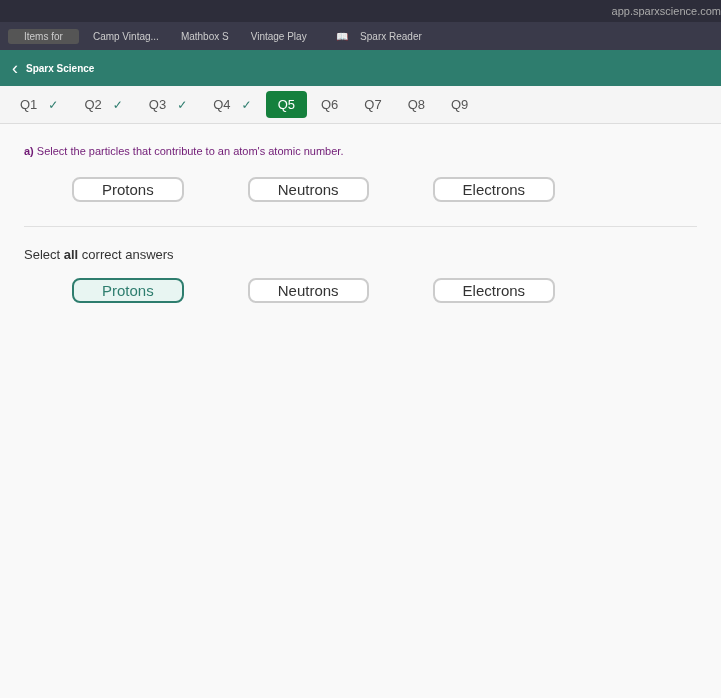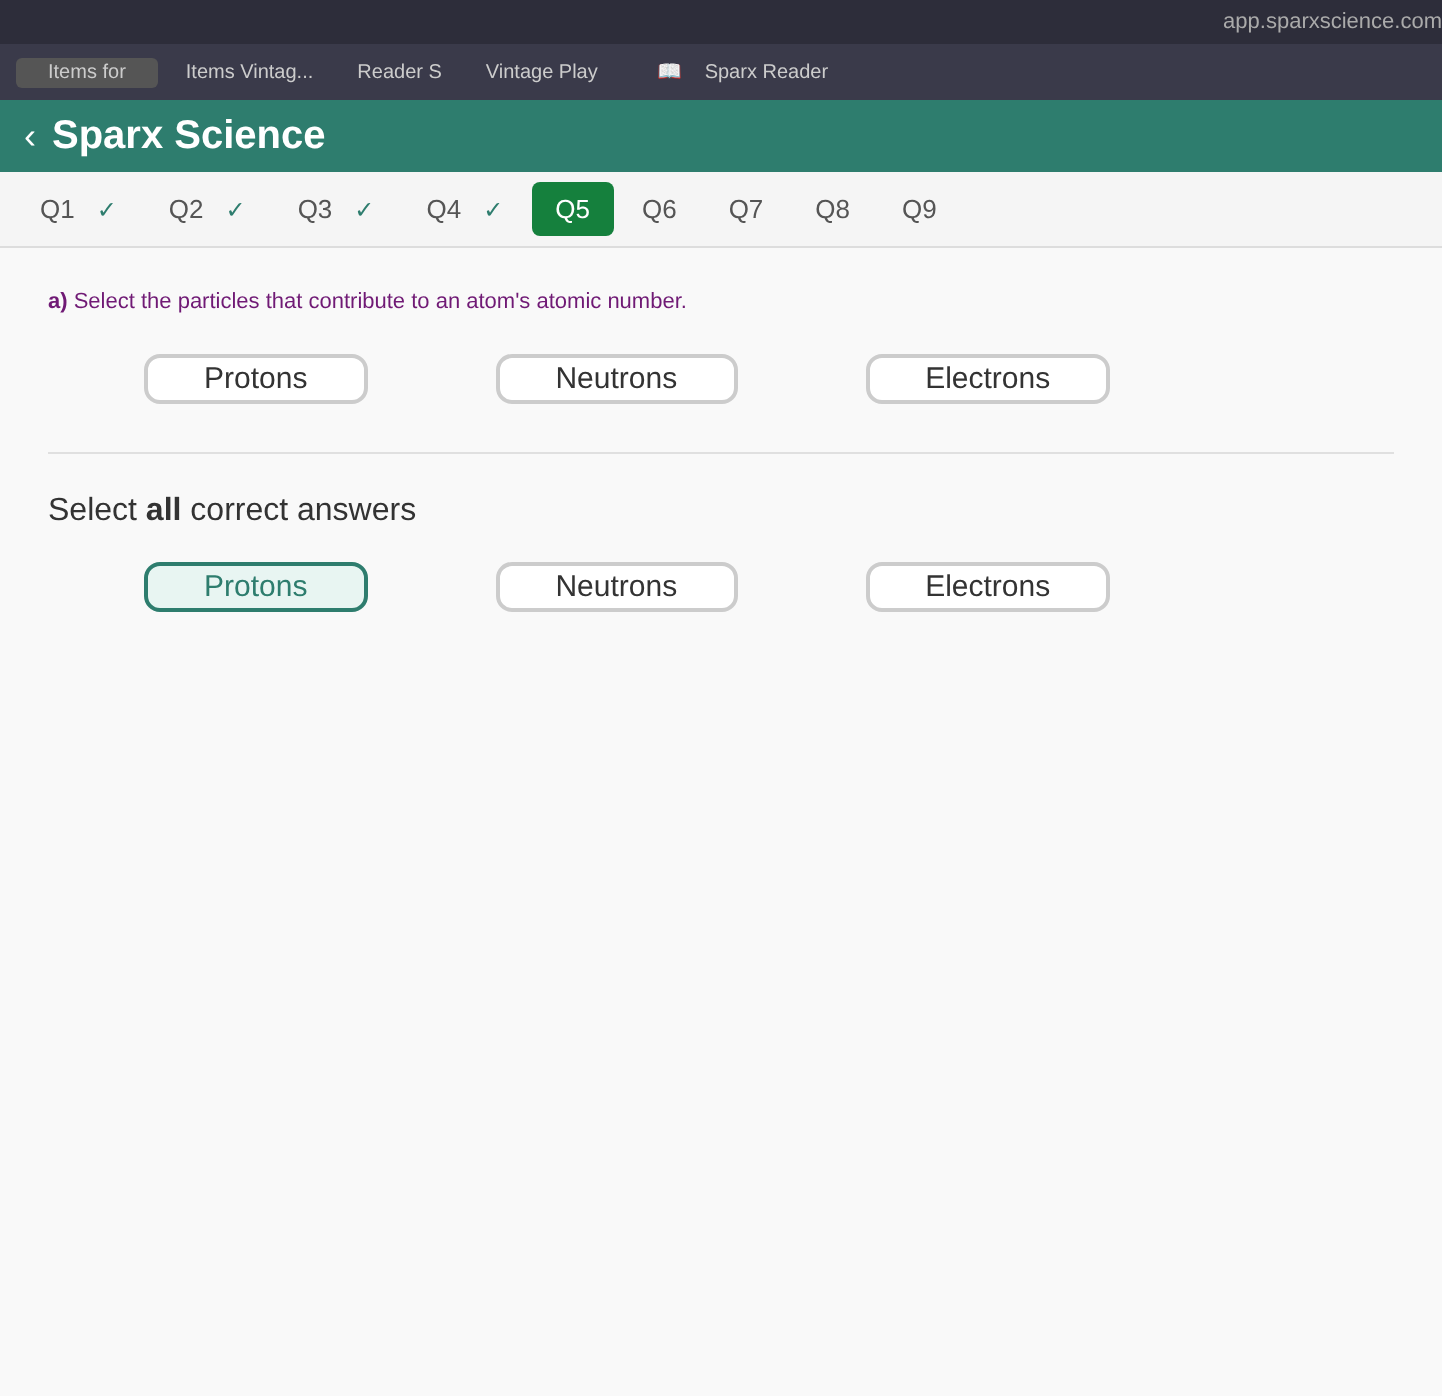--- a/index.html
+++ b/index.html
@@ -58,21 +58,21 @@
     }
 
     .back-arrow {
       color: white;
       font-size: 18px;
       cursor: pointer;
     }
 
     .app-title {
       color: white;
-      font-size: 20px;
+      font-size: 10px;
       font-weight: bold;
     }
 
     .question-tabs {
       background: #f5f5f5;
       height: 38px;
       display: flex;
       align-items: center;
       padding: 0 8px;
       gap: 2px;
@@ -144,21 +144,21 @@
       margin-left: 48px;
     }
 
     .answer-btn.selected {
       background: #e8f5f2;
       border-color: #2e7d6e;
       color: #2e7d6e;
     }
 
     .select-all-note {
-      font-size: 16px;
+      font-size: 13px;
       color: #333;
       margin-bottom: 16px;
     }
 
     .select-all-note em {
       font-style: normal;
       font-weight: bold;
     }
 
     .divider {
@@ -169,22 +169,22 @@
   </style>
 </head>
 <body>
 
 <div class="status-bar">
   <span class="url">app.sparxscience.com</span>
 </div>
 
 <div class="browser-tabs">
   <span style="background:#555; padding:2px 16px; border-radius:3px;">Items for</span>
-  <span>Items Vintag...</span>
-  <span>Reader S</span>
+  <span>Camp Vintag...</span>
+  <span>Mathbox S</span>
   <span>Vintage Play</span>
   <span style="display:flex;align-items:center;gap:3px;">
     <span>📖</span>
     Sparx Reader
   </span>
 </div>
 
 <div class="app-header">
   <span class="back-arrow">‹</span>
   <span class="app-title">Sparx Science</span>

